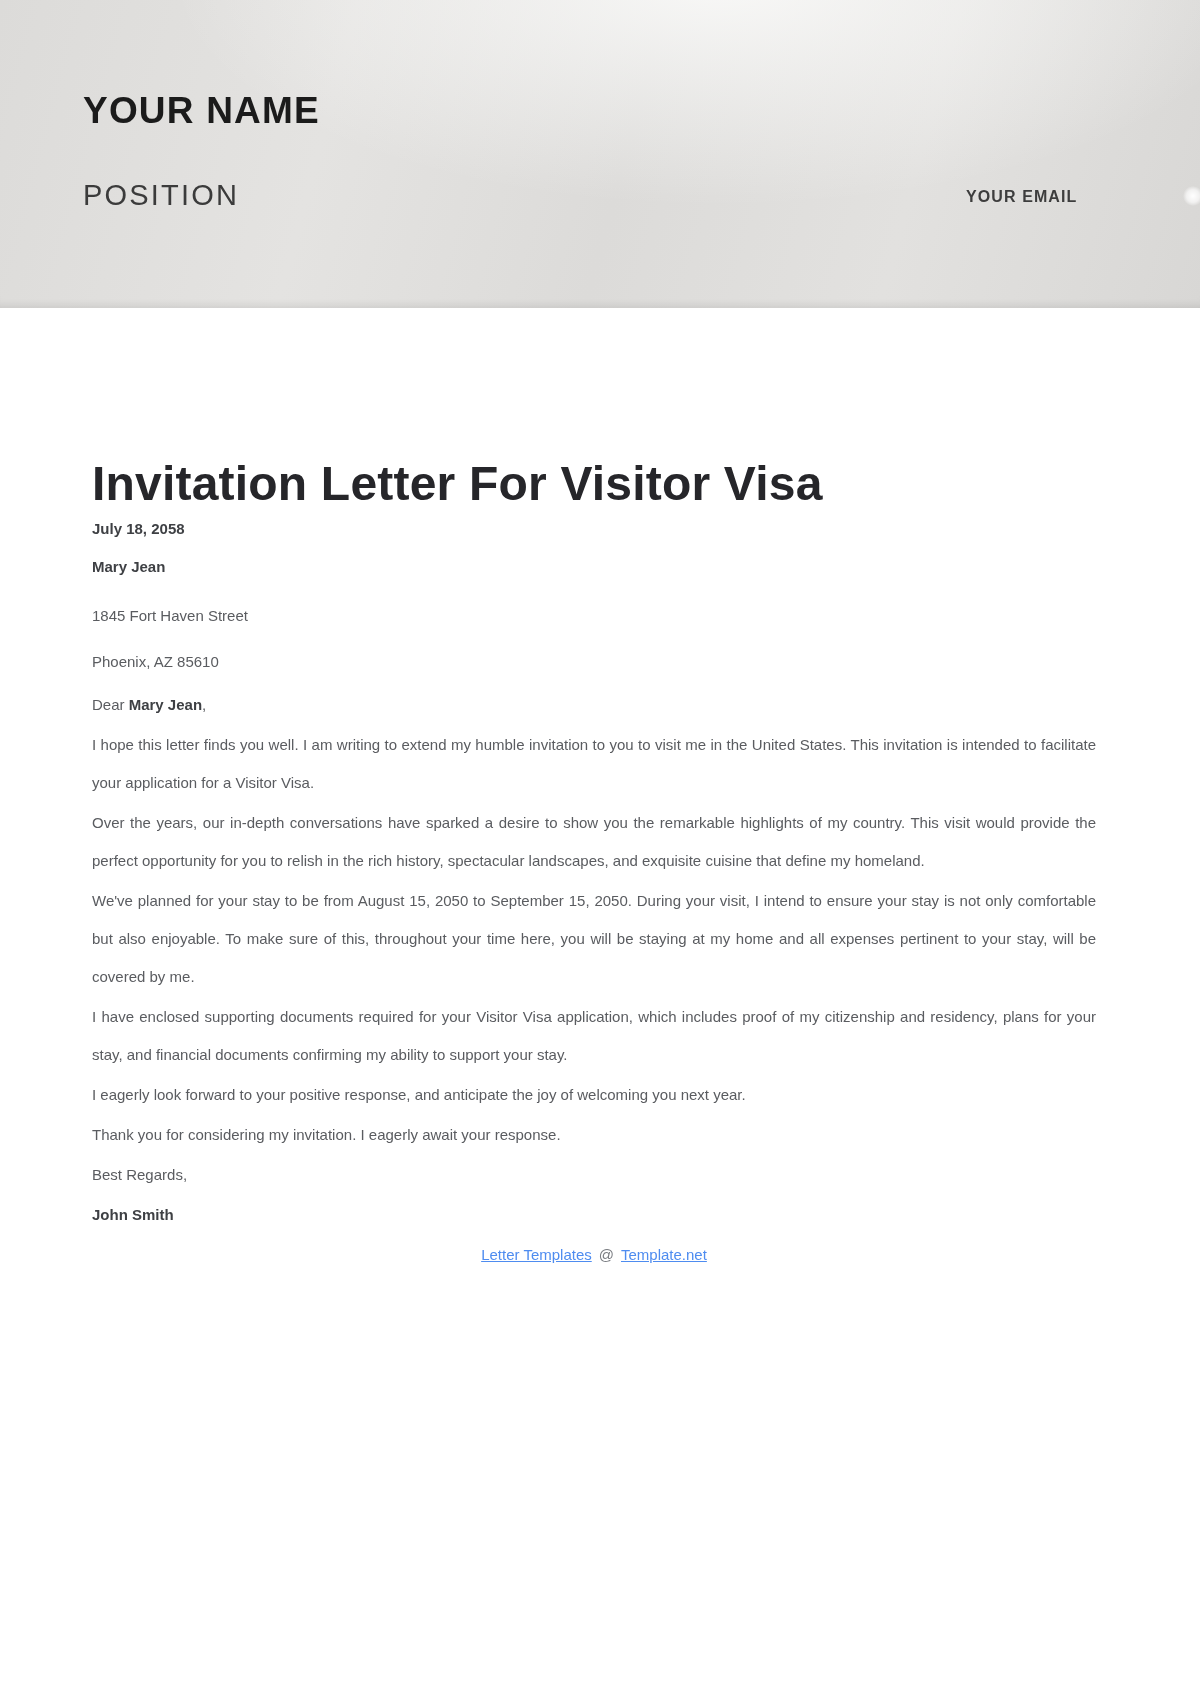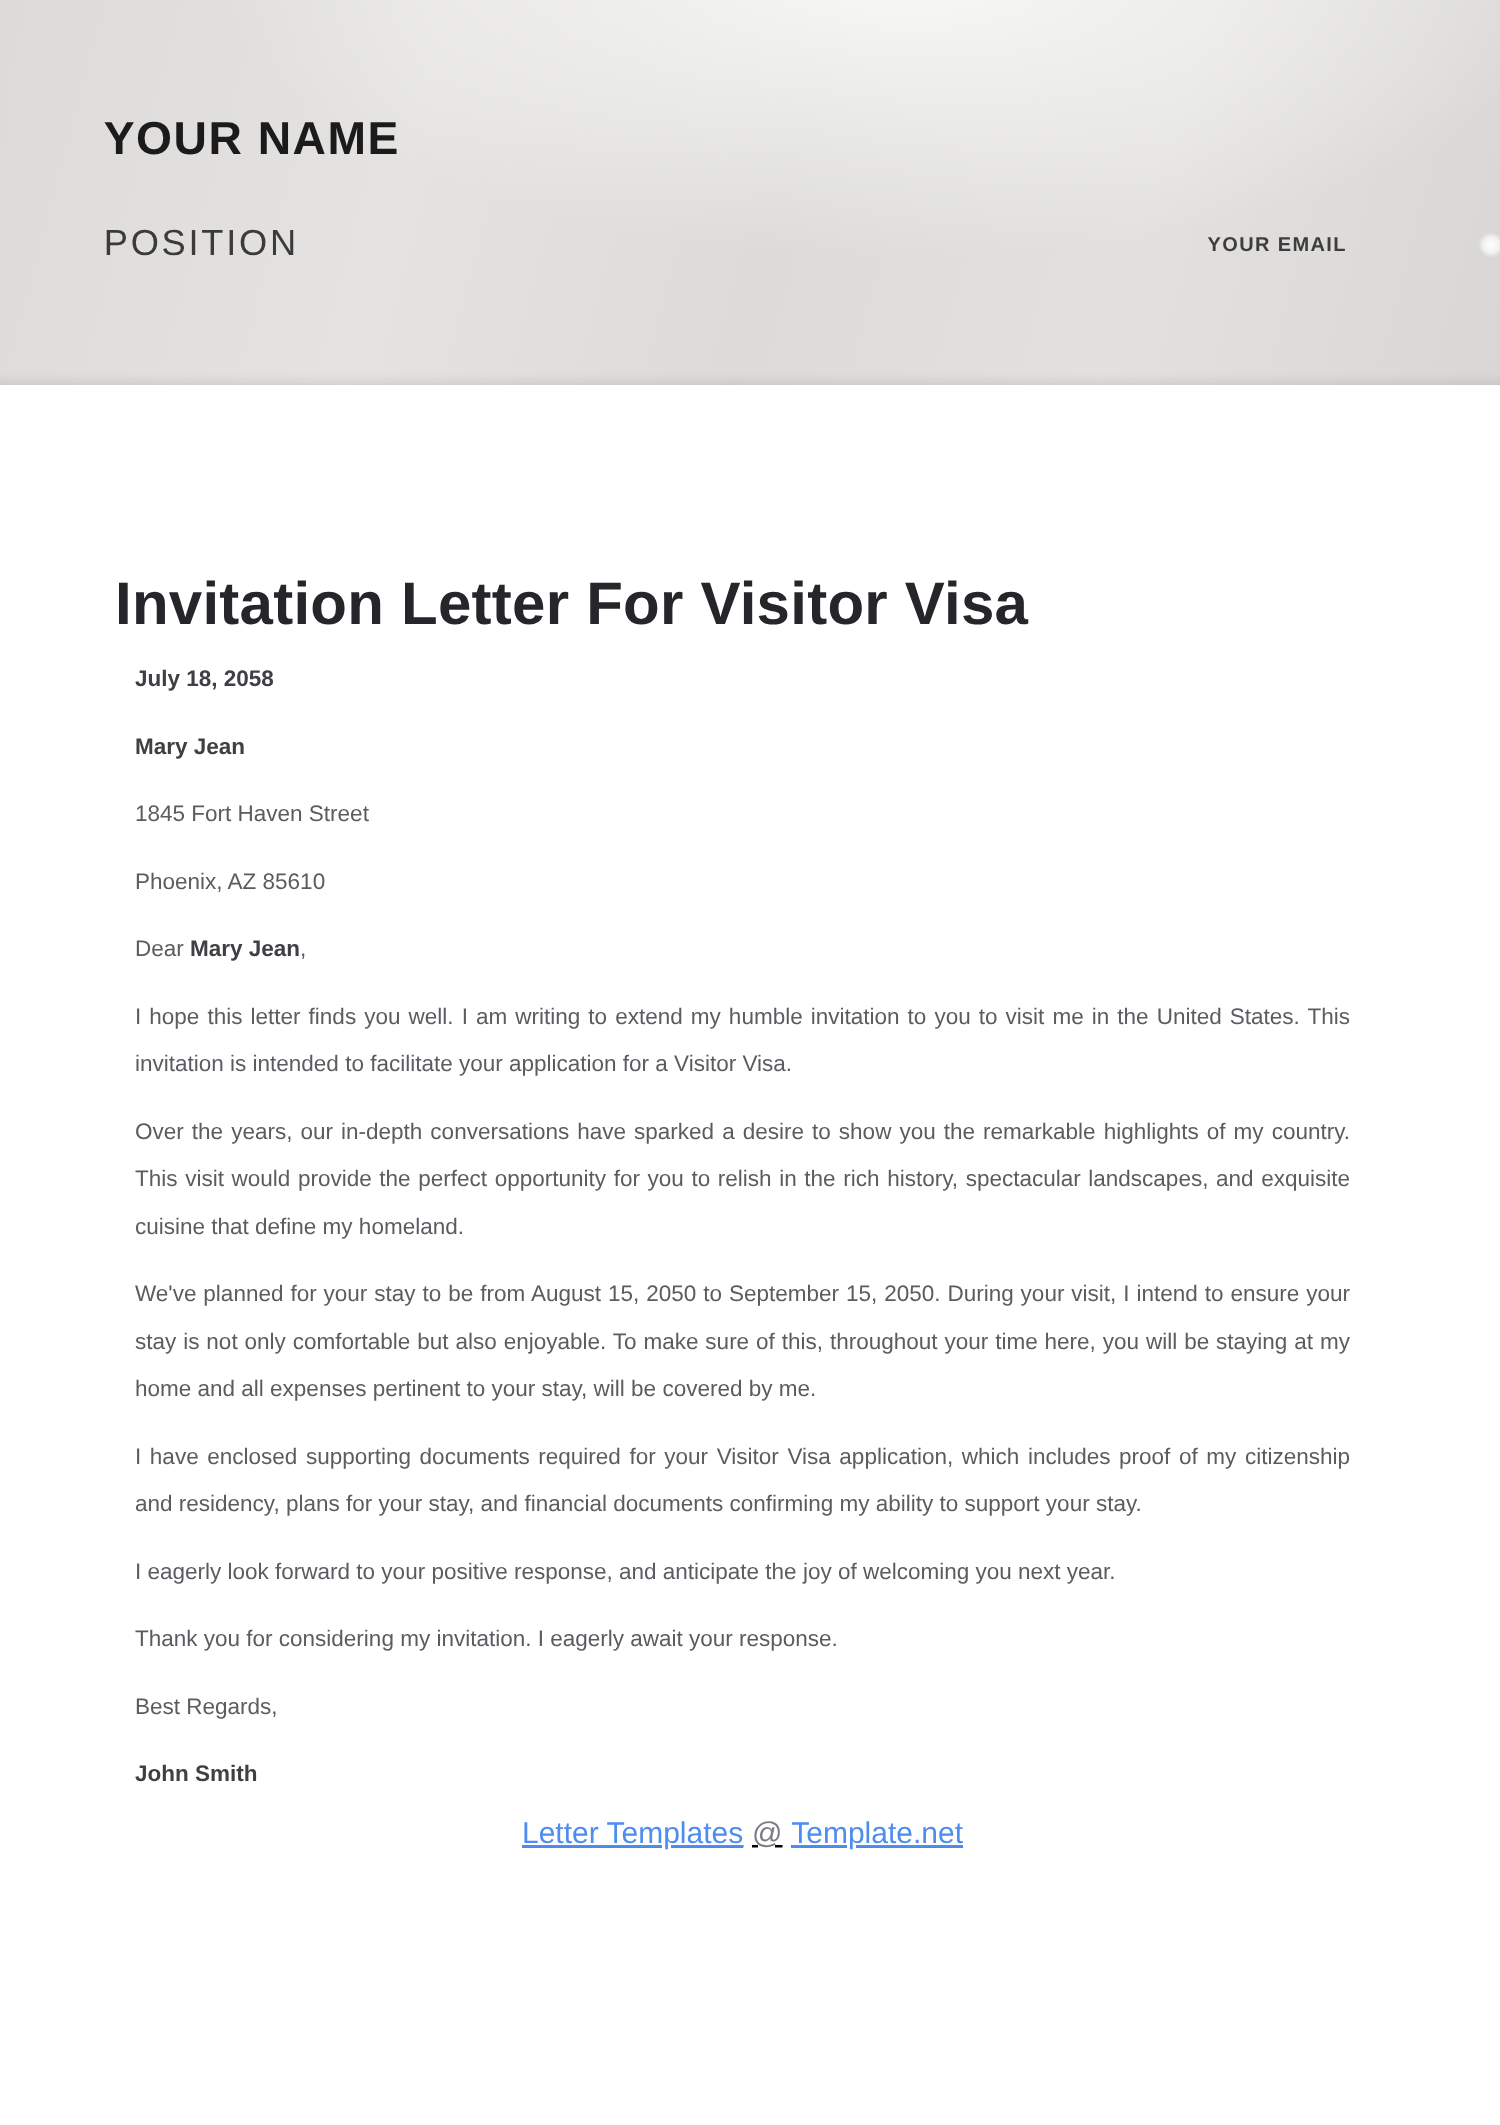--- a/index.html
+++ b/index.html
@@ -74,42 +74,41 @@
   .title {
     margin: 152px 0 2px 0;
     text-align: left;
     font-size: 48px;
     line-height: 48px;
     font-weight: 700;
     letter-spacing: 0.2px;
     color: #26262a;
   }
   .meta, .para, .closing, .signature {
-    font-size: 18px;
+    font-size: 15px;
     line-height: 38px;
-    margin: 16px;
+    margin: 0;
     color: #5a5c60;
   }
   .strong { font-weight: 700; color: #3e4044; }
   .meta.bold { font-weight: 700; color: #3e4044; }
   .addr1 { margin-top: 11px; }
   .addr2 { margin-top: 8px; }
   .salutation { margin-top: 5px; }
   .para { margin-top: 2px; text-align: justify; }
   .closing { margin-top: 2px; }
   .signature { margin-top: 2px; font-weight: 700; color: #3e4044; }
 
   
   .footer {
     margin-top: 8px;
     text-align: center;
-    font-size: 24px;
+    font-size: 15px;
     line-height: 26px;
     font-weight: 500;
-    text-decoration: underline;
   }
   .footer a {
     color: #4e8cf0;
     text-decoration: underline;
     cursor: pointer;
   }
   .footer .at {
     color: #7a7d82;
     margin: 0 7px;
     font-weight: 400;

